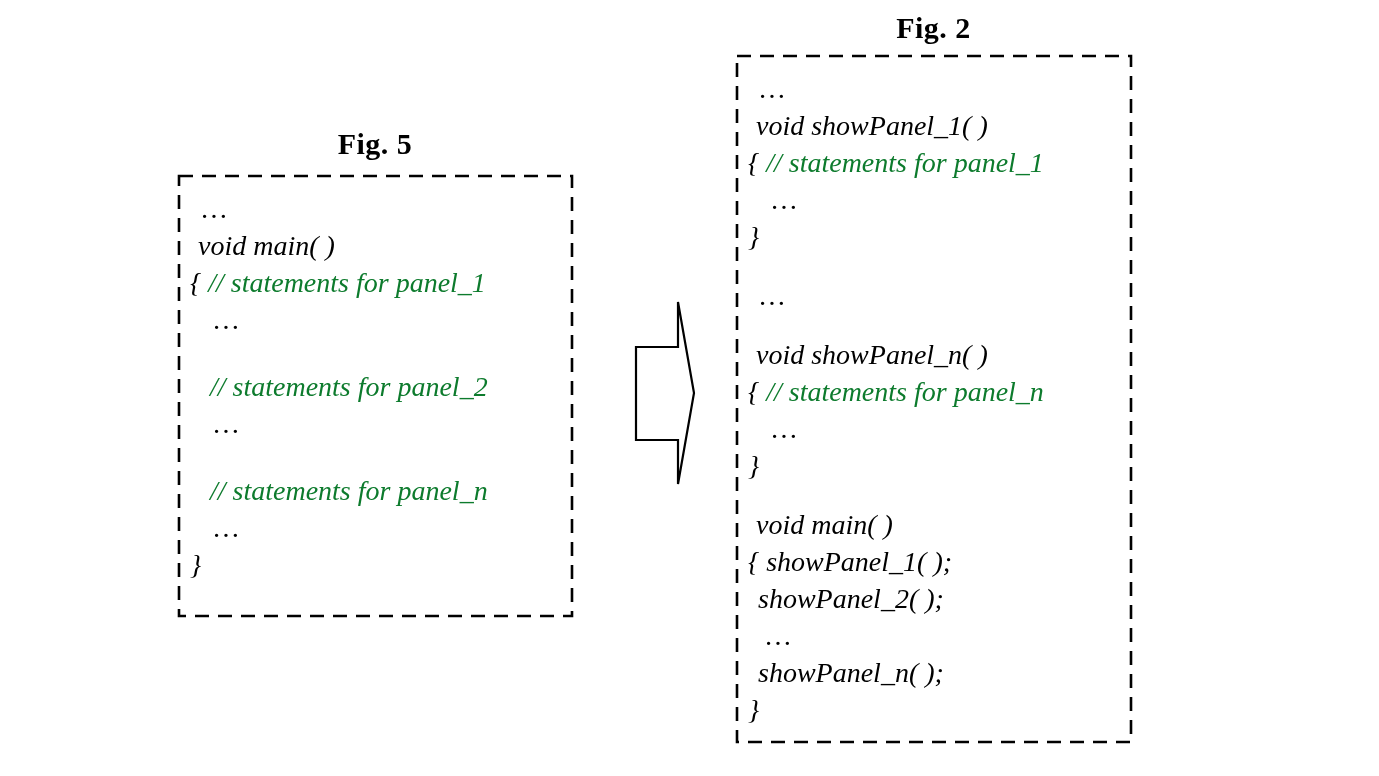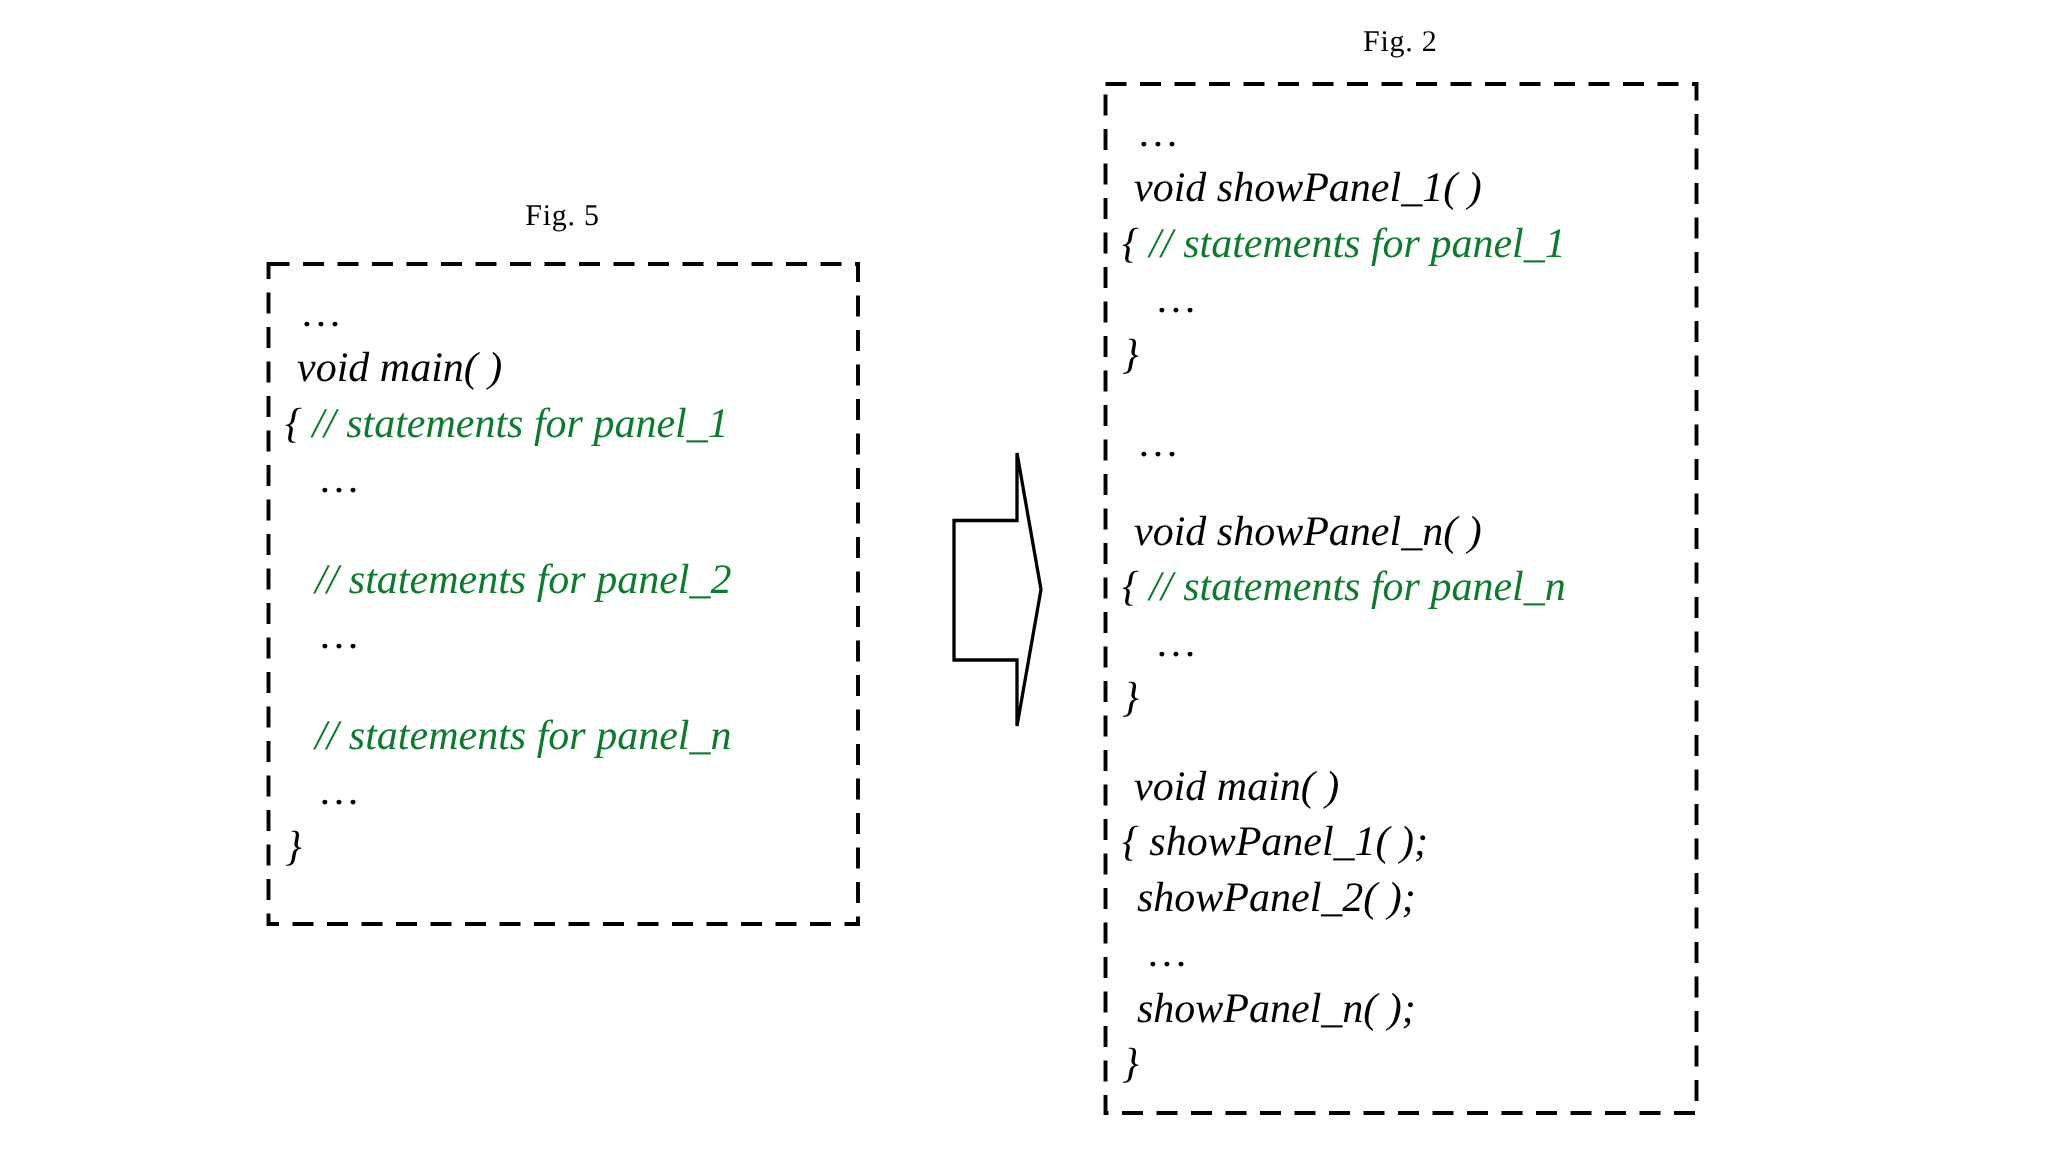--- a/index.html
+++ b/index.html
@@ -19,22 +19,22 @@
     color: var(--ink);
   }
   svg.shapes {
     position: absolute;
     inset: 0;
     width: 1379px;
     height: 776px;
   }
   .fig-title {
     position: absolute;
-    font-weight: normal;
-    font-size: 20px;
+    font-weight: bold;
+    font-size: 30px;
     line-height: 32px;
     text-align: center;
     color: var(--ink);
     letter-spacing: 0.5px;
   }
   #fig1-title { left: 178px; top: 128px; width: 394px; }
   #fig2-title { left: 736px; top: 12px;  width: 395px; }
   .codeblock {
     position: absolute;
     font-style: italic;

